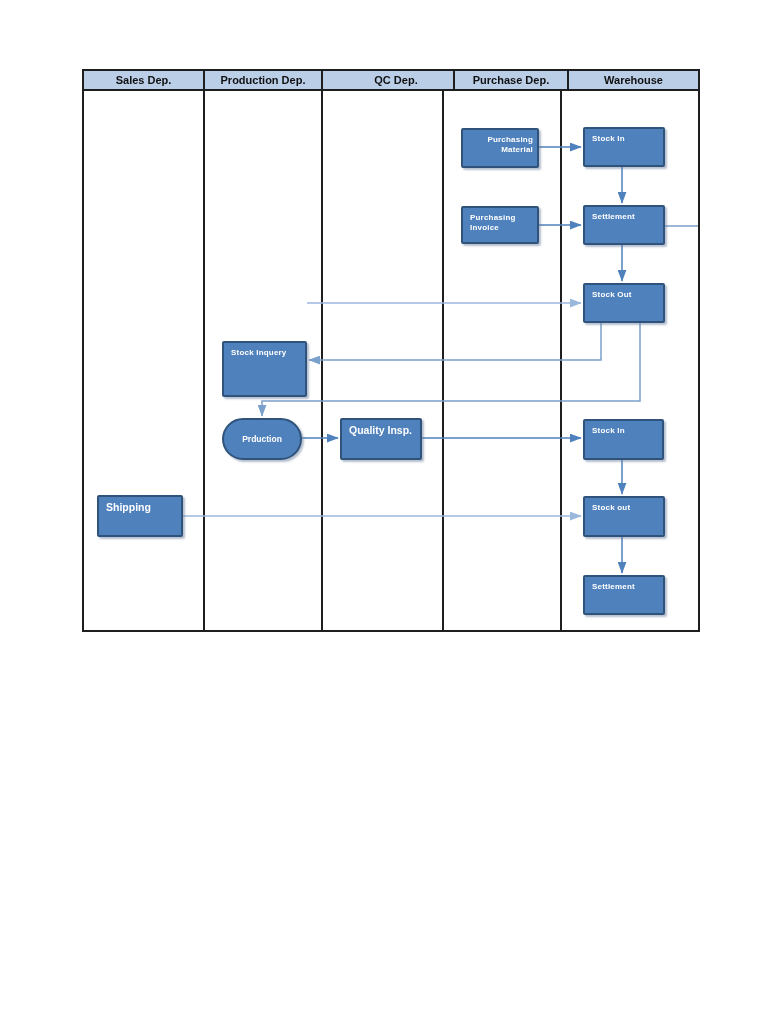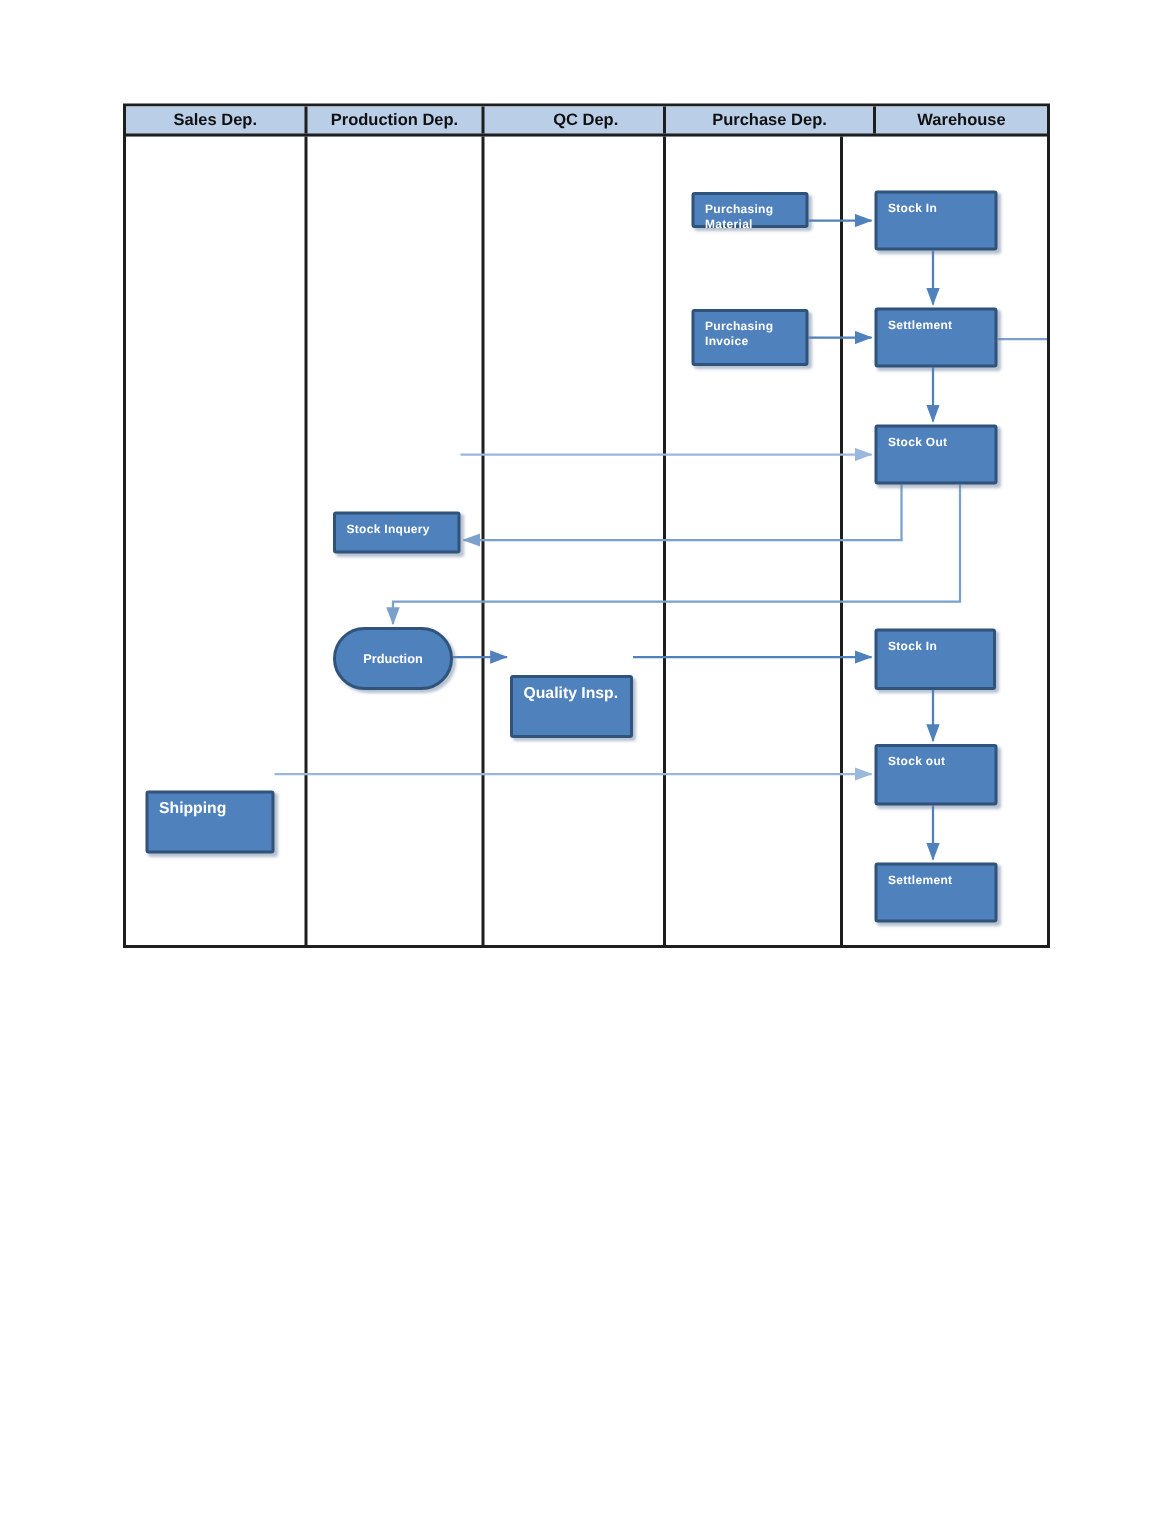--- a/index.html
+++ b/index.html
@@ -11,45 +11,45 @@
   .table {
     position:absolute; left:82px; top:69px; width:618px; height:563px;
     border:2px solid #1e1e1e; box-sizing:border-box;
   }
   .header-row { display:flex; height:18px; border-bottom:2px solid #1e1e1e; background:#bacee8; }
   .hcell {
     box-sizing:border-box; border-right:2px solid #1e1e1e;
     font-size:11px; font-weight:bold; color:#101010; text-align:center; line-height:18px;
     overflow:hidden; white-space:nowrap;
   }
-  .hc1 { width:121px; } .hc2 { width:118px; } .hc3 { width:121px;padding-left:16px; } .hc4 { width:140px; }
+  .hc1 { width:121px; } .hc2 { width:118px; } .hc3 { width:132px;padding-left:16px; } .hc4 { width:114px; }
   .hc5 { flex:1; border-right:none; }
   .vline { position:absolute; top:20px; bottom:0; width:2px; background:#1e1e1e; }
   .vl1 { left:119px; } .vl2 { left:237px; } .vl3 { left:358px; } .vl4 { left:476px; }
 
   
   .node {
     position:absolute; box-sizing:border-box;
     background:#4f81bd; border:2px solid #30537b; border-radius:2px;
     color:#ffffff; font-weight:bold;
     box-shadow:2px 2px 2px rgba(110,130,160,0.5);
   }
   .node.small { font-size:8px; line-height:1.3; padding:5px 4px 0 7px; letter-spacing:0.2px; }
-  .node.big   { font-size:10.5px; line-height:1.15; padding:4px 4px 0 7px;margin-top:32px; }
+  .node.big   { font-size:10.5px; line-height:1.15; padding:4px 4px 0 7px; }
   .node.stadium {
     border-radius:21px; display:flex; align-items:center; justify-content:center;
     font-size:8.5px; padding:0; text-align:left;
   }
-  .n0  { left:461px; top:128px; width:78px; height:24px; }
+  .n0  { left:461px; top:128px; width:78px; height:40px;text-align:right; }
   .n1  { left:583px; top:127px; width:82px; height:40px; }
   .n2  { left:461px; top:206px; width:78px; height:38px; }
   .n3  { left:583px; top:205px; width:82px; height:40px; }
   .n4  { left:222px; top:283px; width:85px; height:40px; }
   .n5  { left:583px; top:283px; width:82px; height:40px; }
-  .n6  { left:222px; top:341px; width:85px; height:28px; }
+  .n6  { left:222px; top:341px; width:85px; height:56px; }
   .n7  { left:222px; top:418px; width:80px; height:42px; }
   .n8  { left:340px; top:418px; width:82px; height:42px; }
   .n9  { left:583px; top:419px; width:81px; height:41px; }
   .n10 { left:97px;  top:495px; width:86px; height:42px; }
   .n11 { left:583px; top:496px; width:82px; height:41px; }
   .n12 { left:583px; top:575px; width:82px; height:40px; }
 
   
   .wires { position:absolute; left:0; top:0; width:768px; height:1024px; pointer-events:none; }
   .wires polyline { fill:none; stroke-width:1.5px; }

